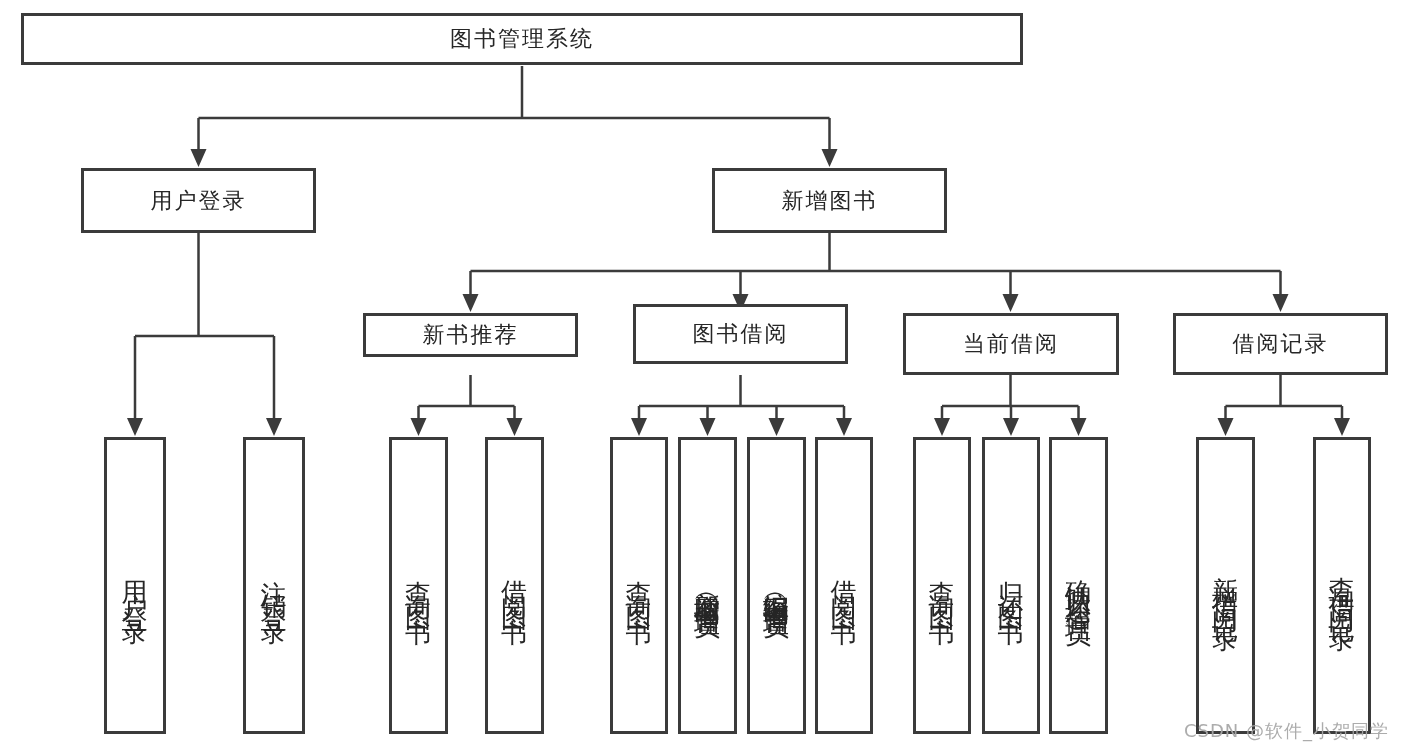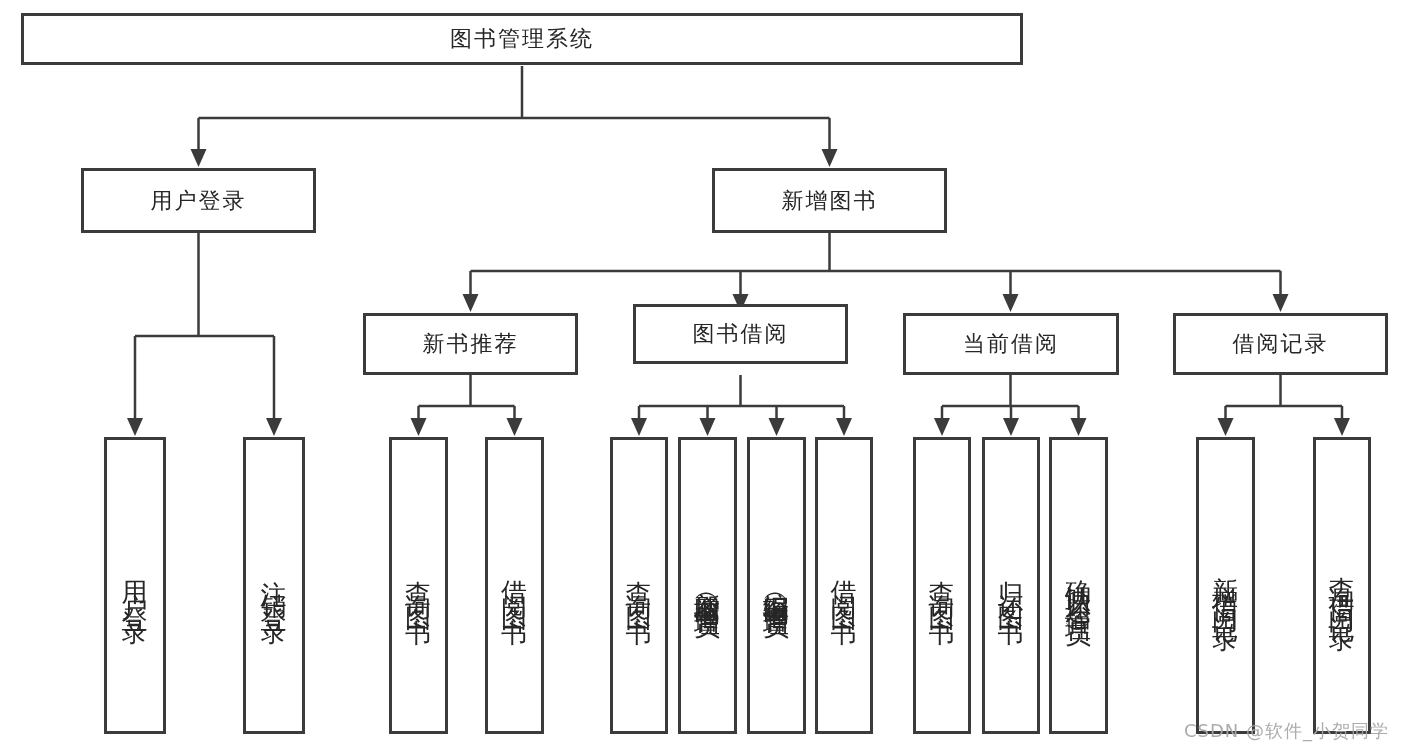--- a/index.html
+++ b/index.html
@@ -57,21 +57,21 @@
     <span class="hlbl">图书管理系统</span>
   </div>
 
   <div class="box" style="left:81px;top:168px;width:235px;height:65px">
     <span class="hlbl">用户登录</span>
   </div>
   <div class="box" style="left:712px;top:168px;width:235px;height:65px">
     <span class="hlbl">新增图书</span>
   </div>
 
-  <div class="box" style="left:363px;top:313px;width:215px;height:62px">
+  <div class="box" style="left:363px;top:313px;width:215px;height:44px">
     <span class="hlbl">新书推荐</span>
   </div>
   <div class="box" style="left:633px;top:304px;width:215px;height:60px">
     <span class="hlbl">图书借阅</span>
   </div>
   <div class="box" style="left:903px;top:313px;width:216px;height:62px">
     <span class="hlbl">当前借阅</span>
   </div>
   <div class="box" style="left:1173px;top:313px;width:215px;height:62px">
     <span class="hlbl">借阅记录</span>

